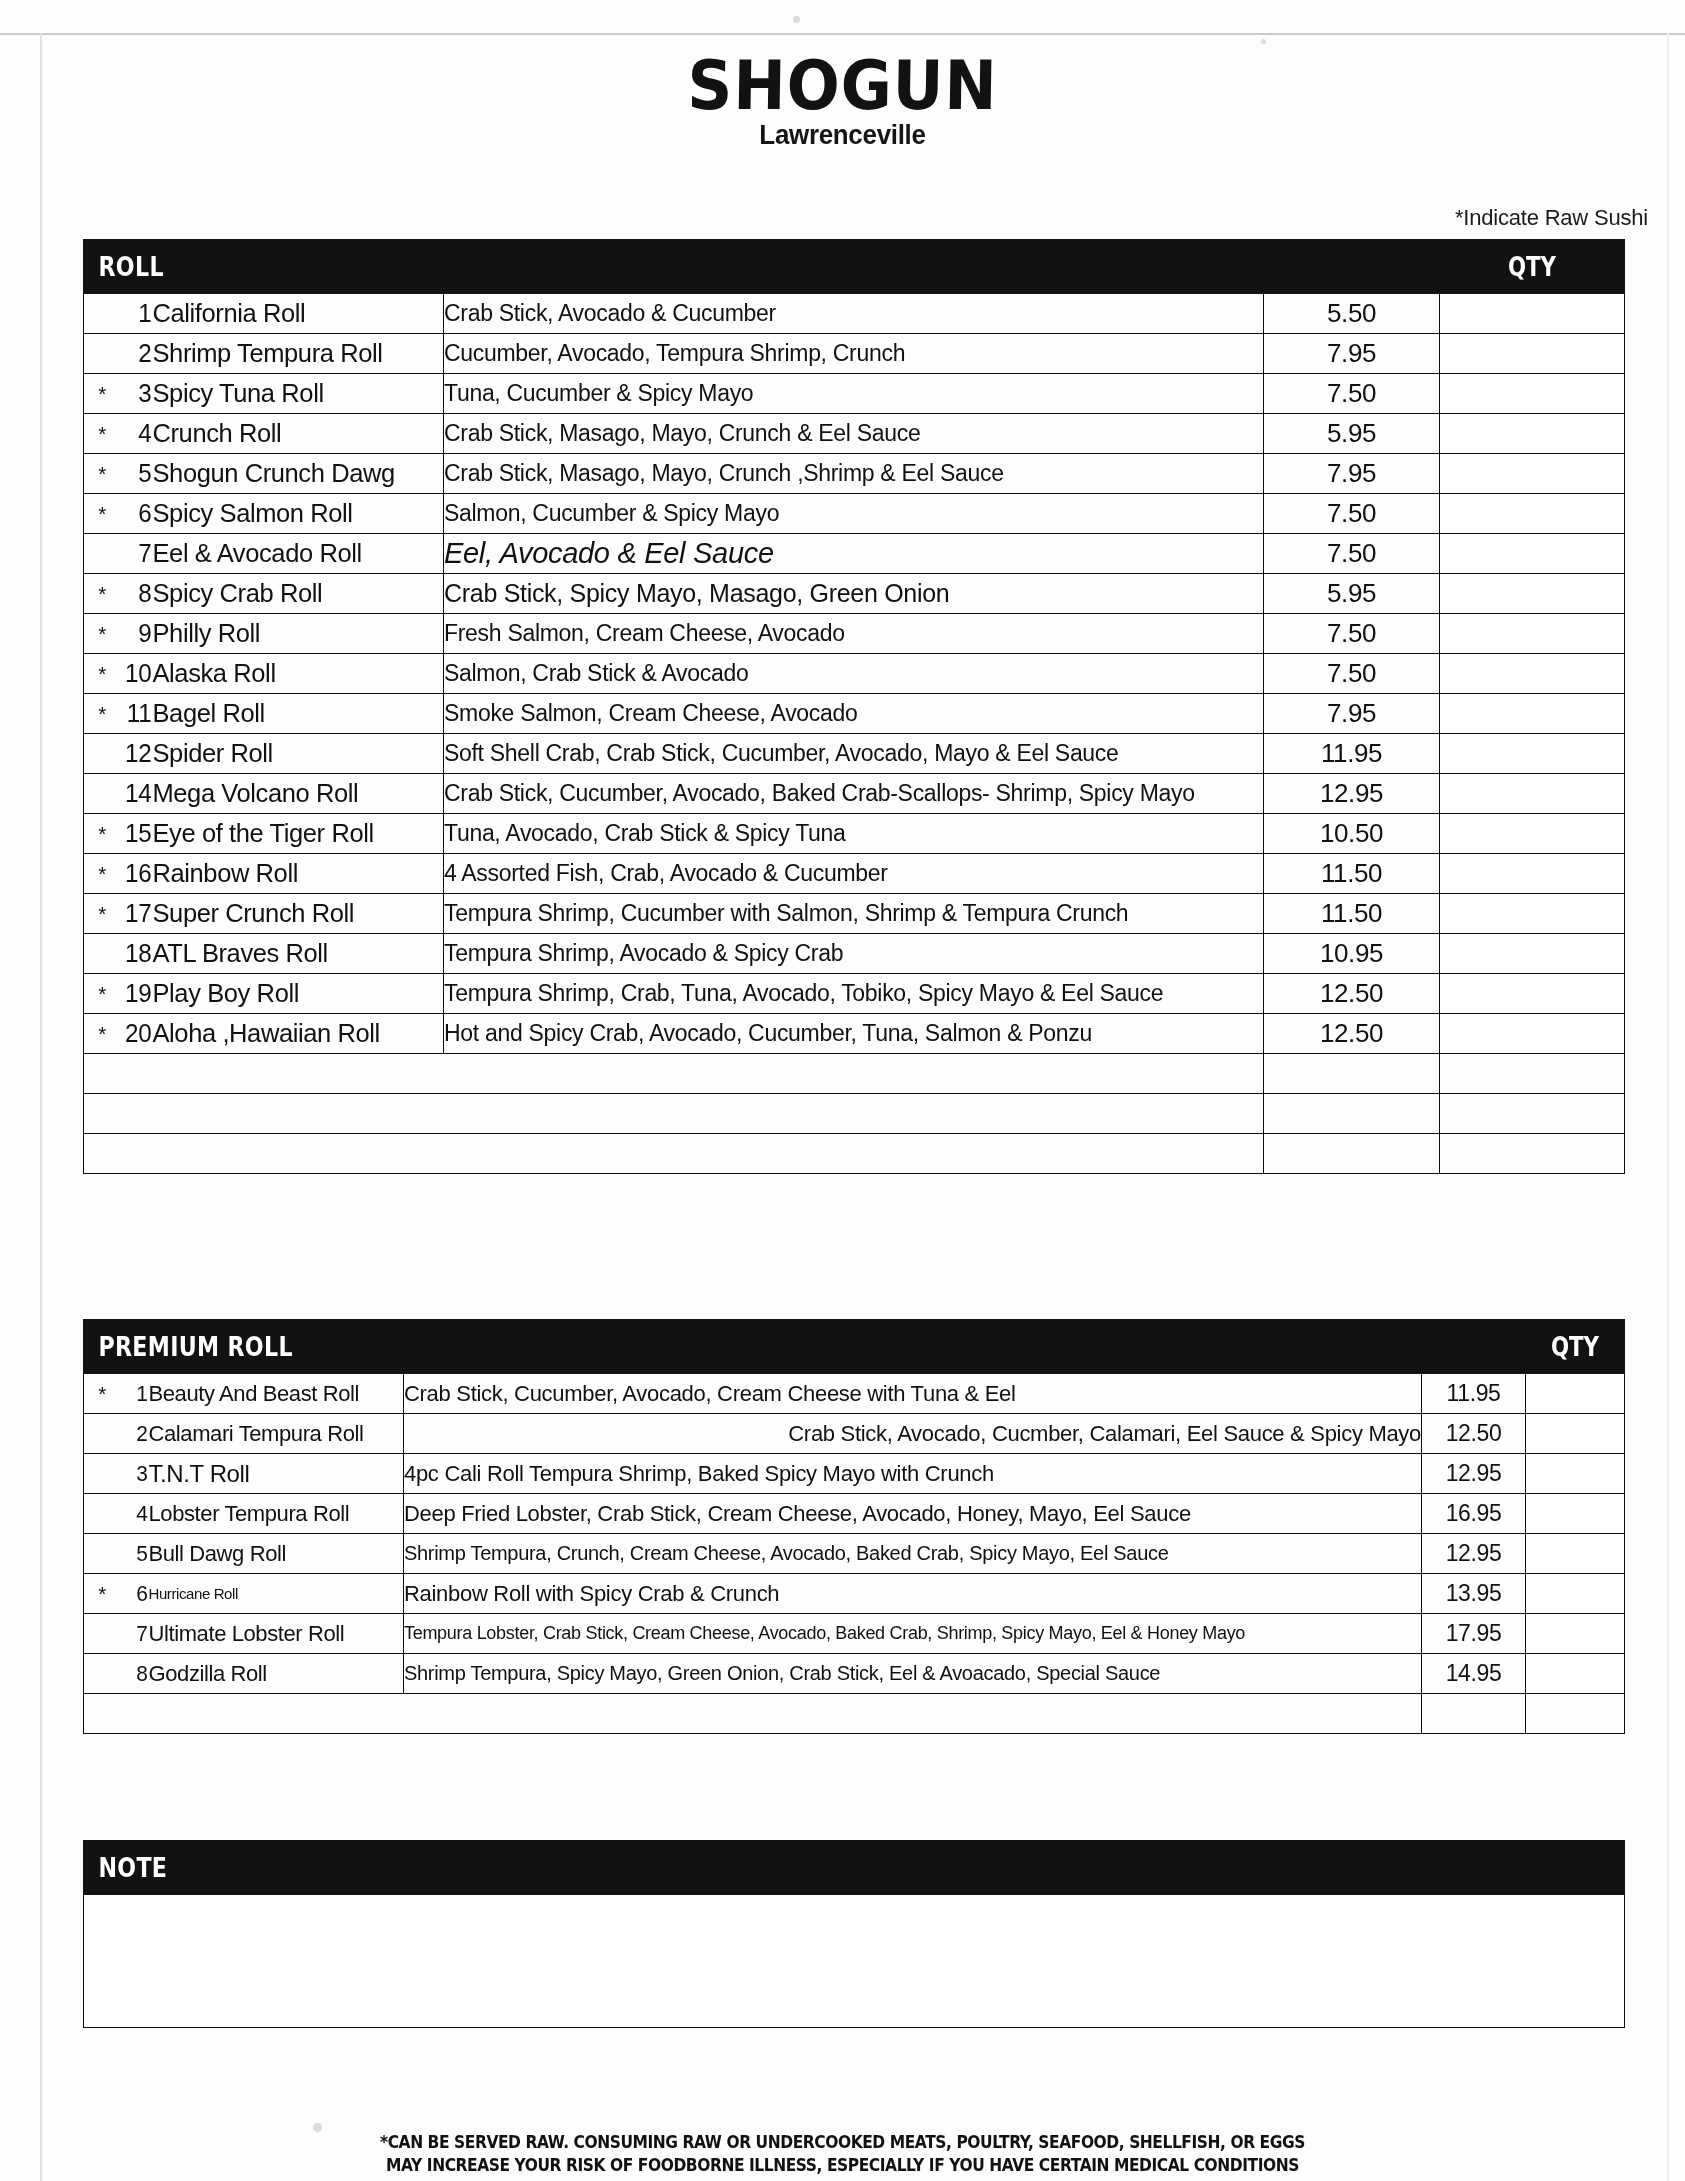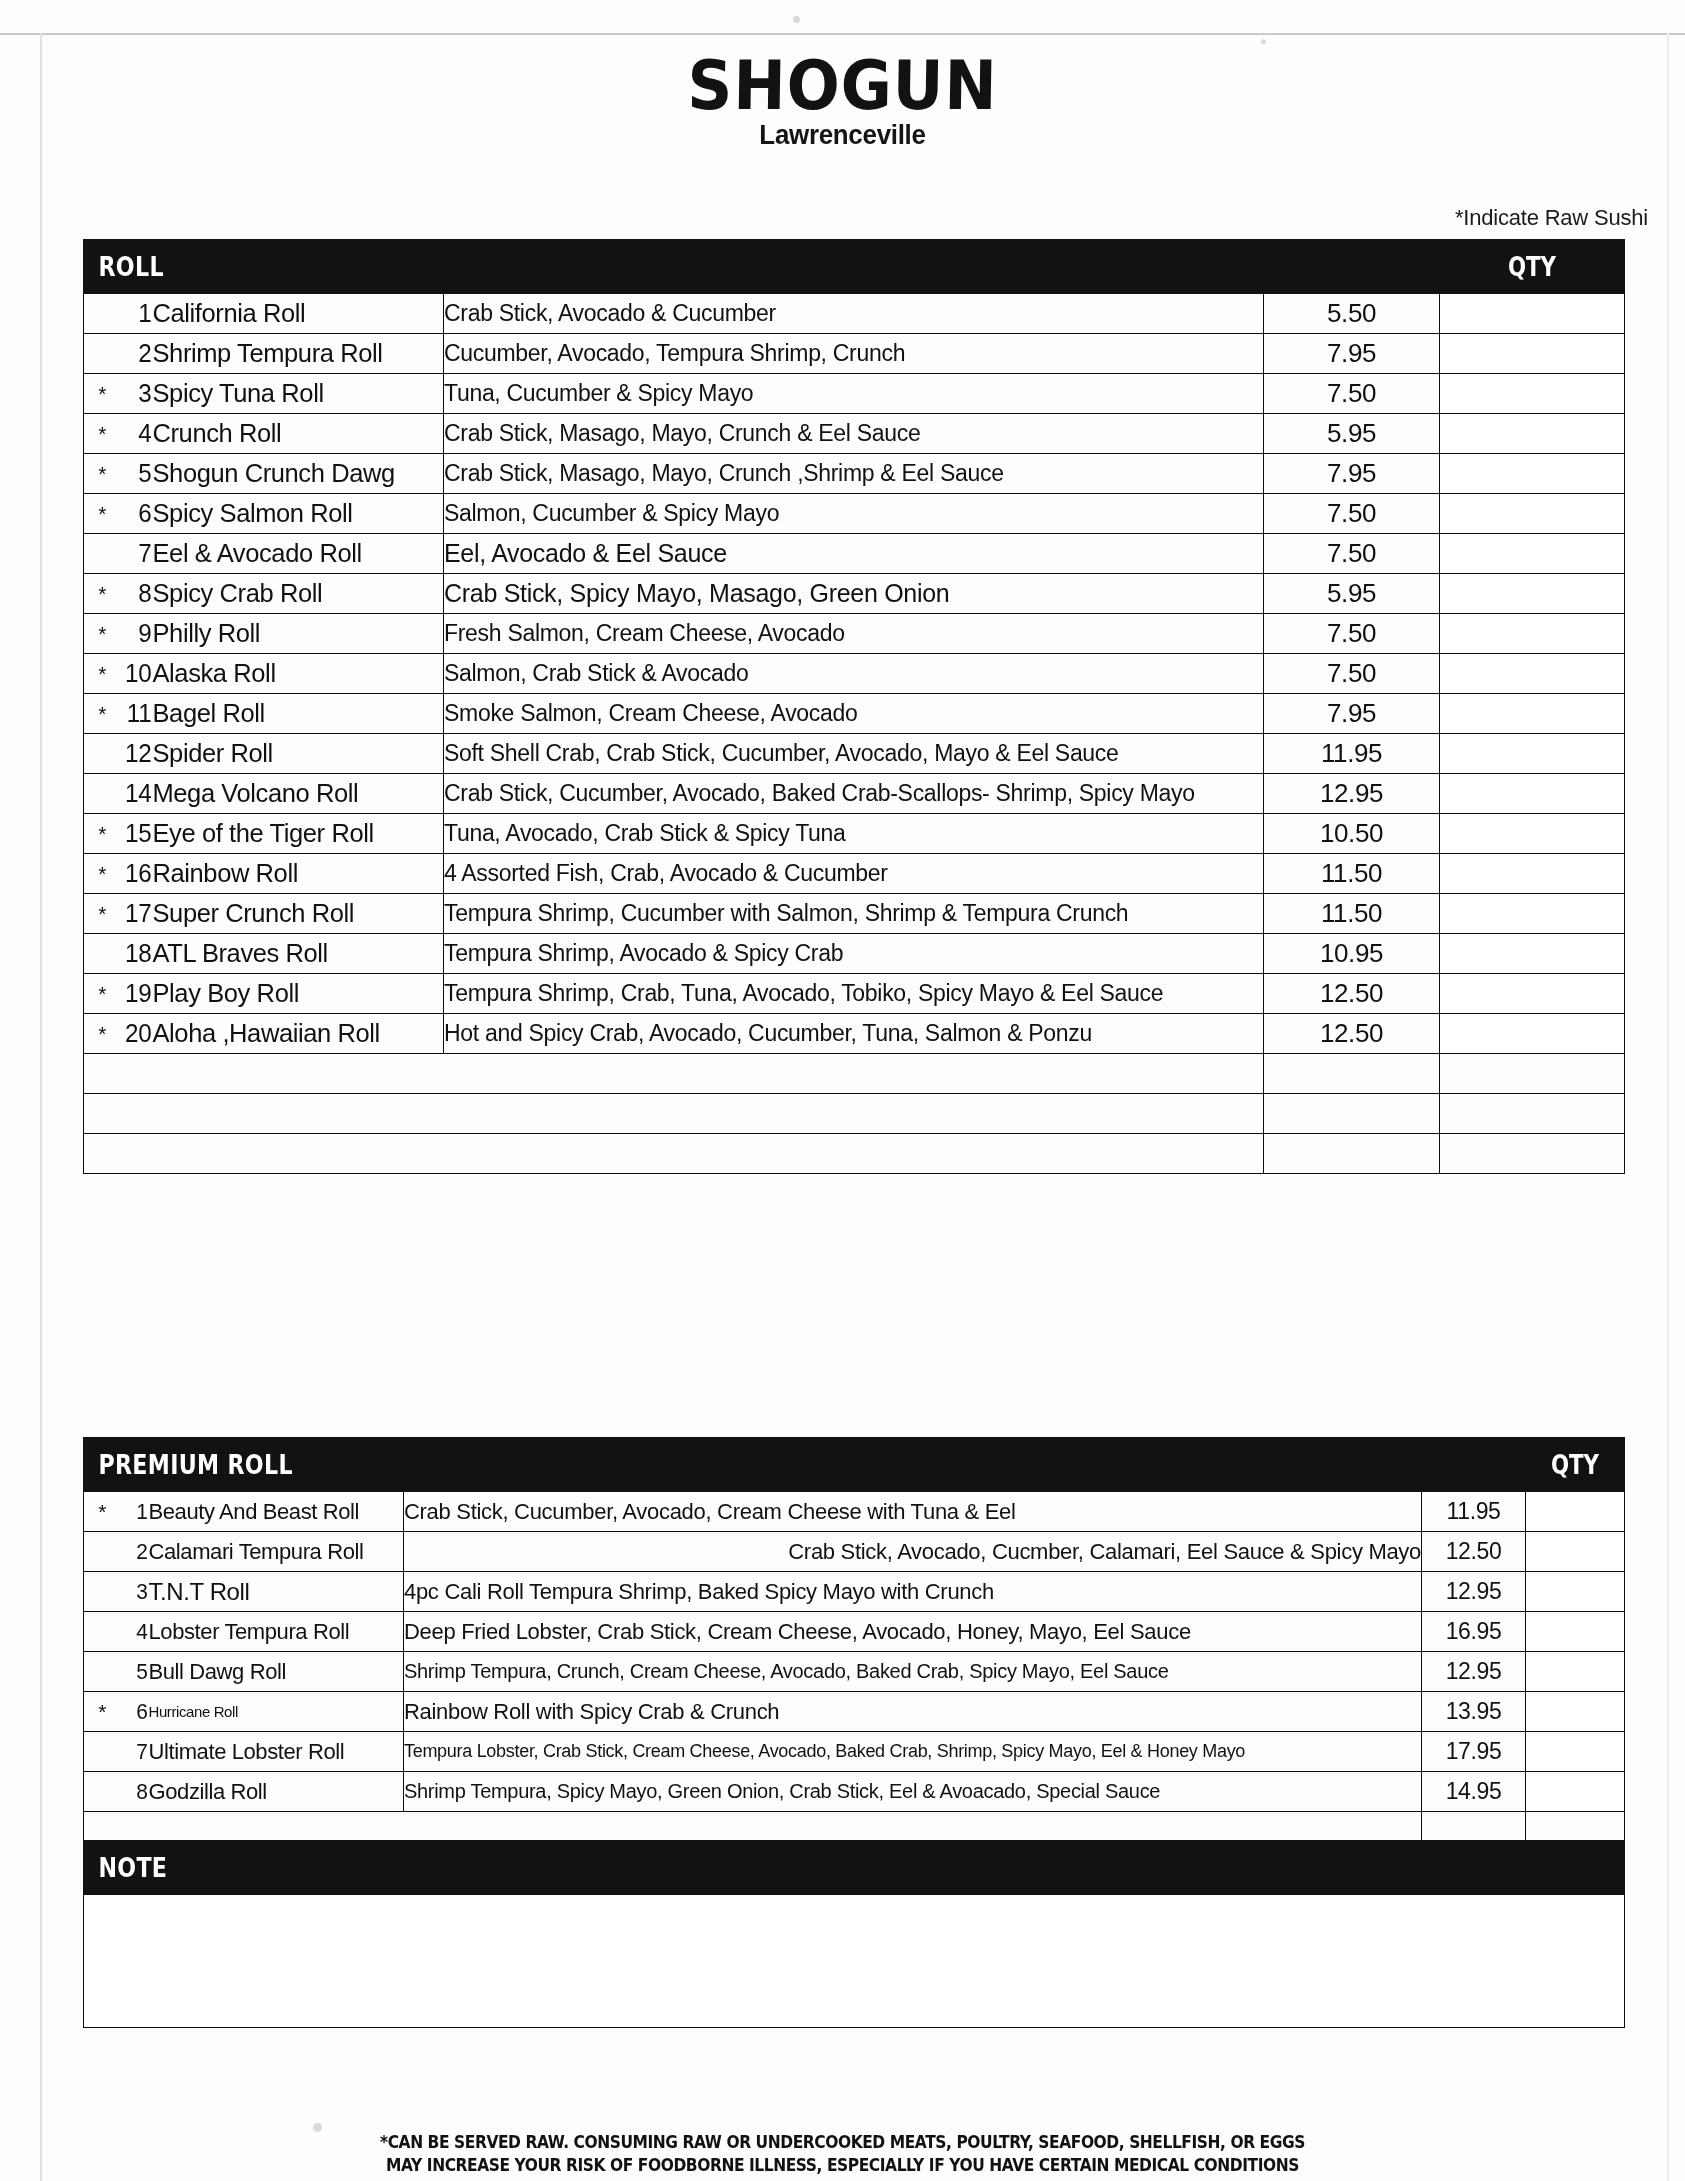--- a/index.html
+++ b/index.html
@@ -276,21 +276,21 @@
           <td class="num-cell" style="border-left: none; border-right: none; font-size: 25.5px;">6</td>
           <td class="name-cell" style="border-left: none; font-size: 25.5px;">Spicy Salmon Roll</td>
           <td class="desc-cell" style="font-size: 23px;">Salmon, Cucumber &amp; Spicy Mayo</td>
           <td class="price-cell" style="font-size: 26px;">7.50</td>
           <td class="qty-cell"></td>
         </tr>
         <tr class="rollrow" style="height: 40px;">
           <td class="star-cell" style="border-right: none;"></td>
           <td class="num-cell" style="border-left: none; border-right: none; font-size: 25.5px;">7</td>
           <td class="name-cell" style="border-left: none; font-size: 25.5px;">Eel &amp; Avocado Roll</td>
-          <td class="desc-cell" style="font-size: 25px;">Eel, Avocado &amp; Eel Sauce</td>
+          <td class="desc-cell" style="font-size: 29px; font-style: italic;">Eel, Avocado &amp; Eel Sauce</td>
           <td class="price-cell" style="font-size: 26px;">7.50</td>
           <td class="qty-cell"></td>
         </tr>
         <tr class="rollrow" style="height: 40px;">
           <td class="star-cell" style="border-right: none;">*</td>
           <td class="num-cell" style="border-left: none; border-right: none; font-size: 25.5px;">8</td>
           <td class="name-cell" style="border-left: none; font-size: 25.5px;">Spicy Crab Roll</td>
           <td class="desc-cell" style="font-size: 25px; margin-left: 40px;">Crab Stick, Spicy Mayo, Masago, Green Onion</td>
           <td class="price-cell" style="font-size: 26px;">5.95</td>
           <td class="qty-cell"></td>
@@ -394,21 +394,21 @@
           <td></td>
         </tr>
         <tr class="blankrow" style="height: 40px;">
           <td colspan="4"></td>
           <td></td>
           <td></td>
         </tr>
       </tbody>
   </table>
 
-  <table class="menu-table" id="premium-table" style="top:1437px;">
+  <table class="menu-table" id="premium-table" style="top:1319px;">
     <colgroup>
       <col style="width:23px">
       <col style="width:42px">
       <col style="width:255px">
       <col style="width:1018px">
       <col style="width:104px">
       <col style="width:99px">
     </colgroup>
     <thead>
       <tr class="band">

